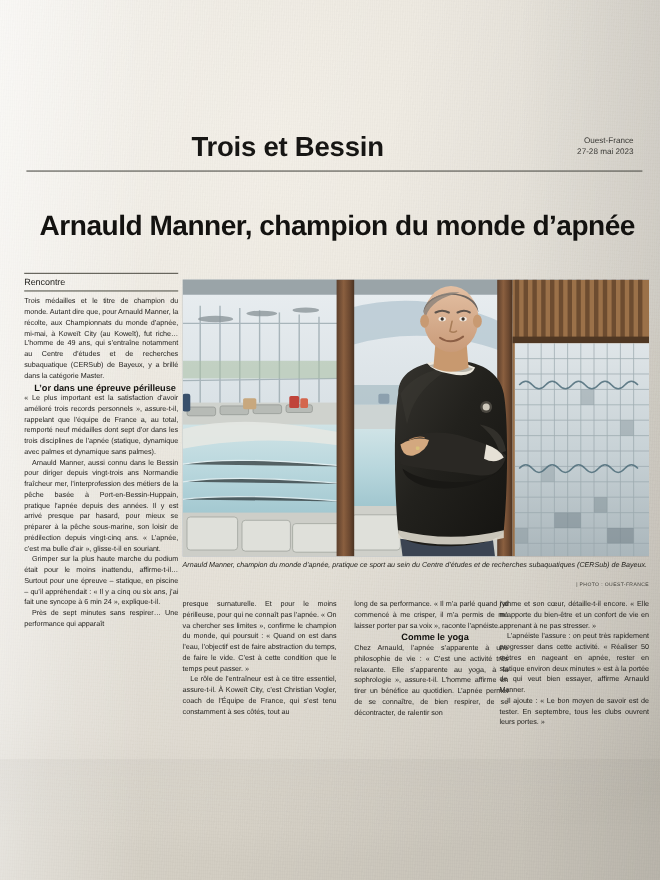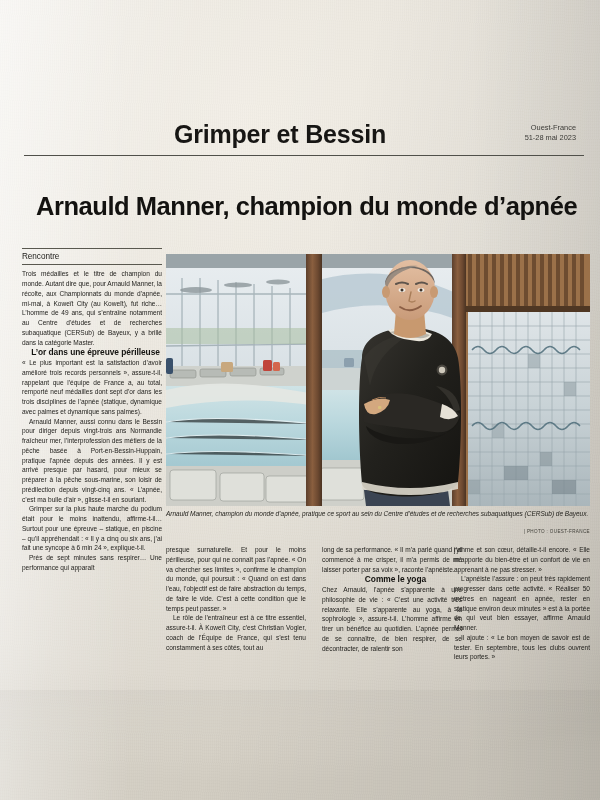--- a/index.html
+++ b/index.html
@@ -175,24 +175,24 @@
 
 <div class="paper"></div>
 <div class="grain"></div>
 <div class="fold fold-v1"></div>
 <div class="fold fold-v2"></div>
 <div class="fold fold-h"></div>
 
 <div class="sheet">
 
   <div class="masthead">
-    <div class="section-title">Grimper et Bessin</div>
+    <div class="section-title">Trois et Bessin</div>
     <div class="masthead-meta">
       <div>Ouest-France</div>
-      <div>51-28 mai 2023</div>
+      <div>27-28 mai 2023</div>
     </div>
   </div>
   <div class="rule-main"></div>
 
   <h1 class="headline">Arnauld Manner, champion du monde d’apnée</h1>
 
   <div class="col" id="col1">
     <div class="kicker-wrap">
       <div class="kicker-rule-top"></div>
       <div class="kicker">Rencontre</div>

